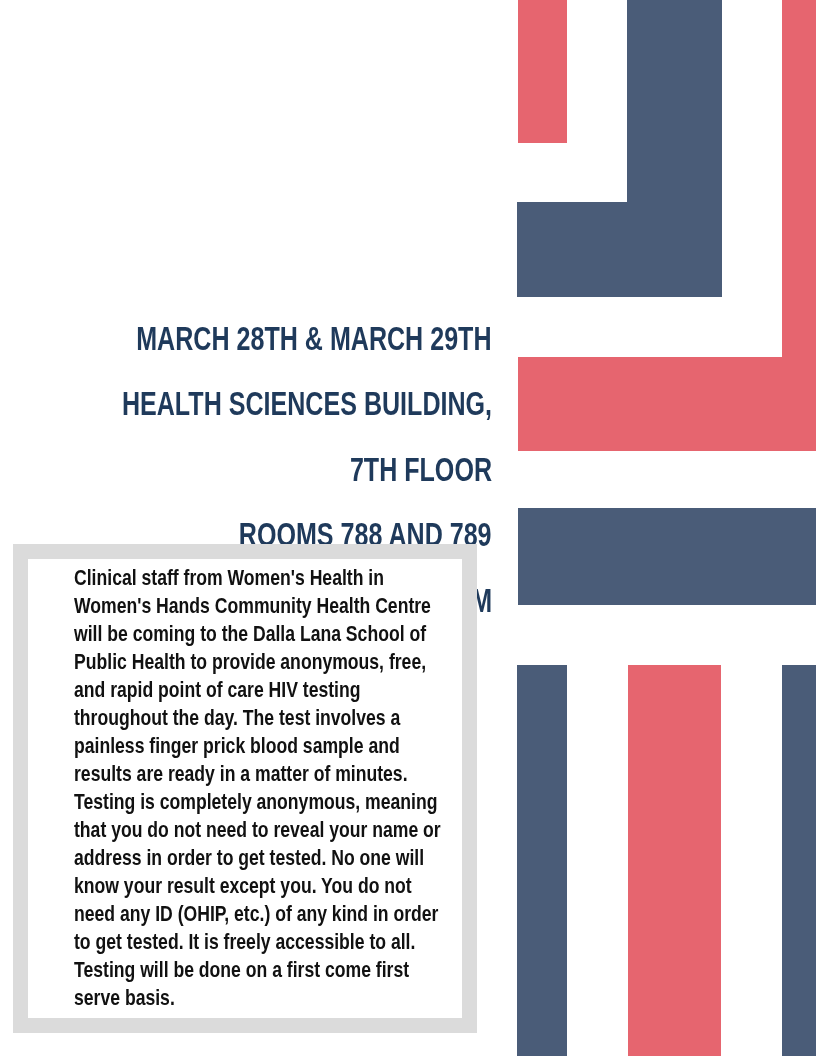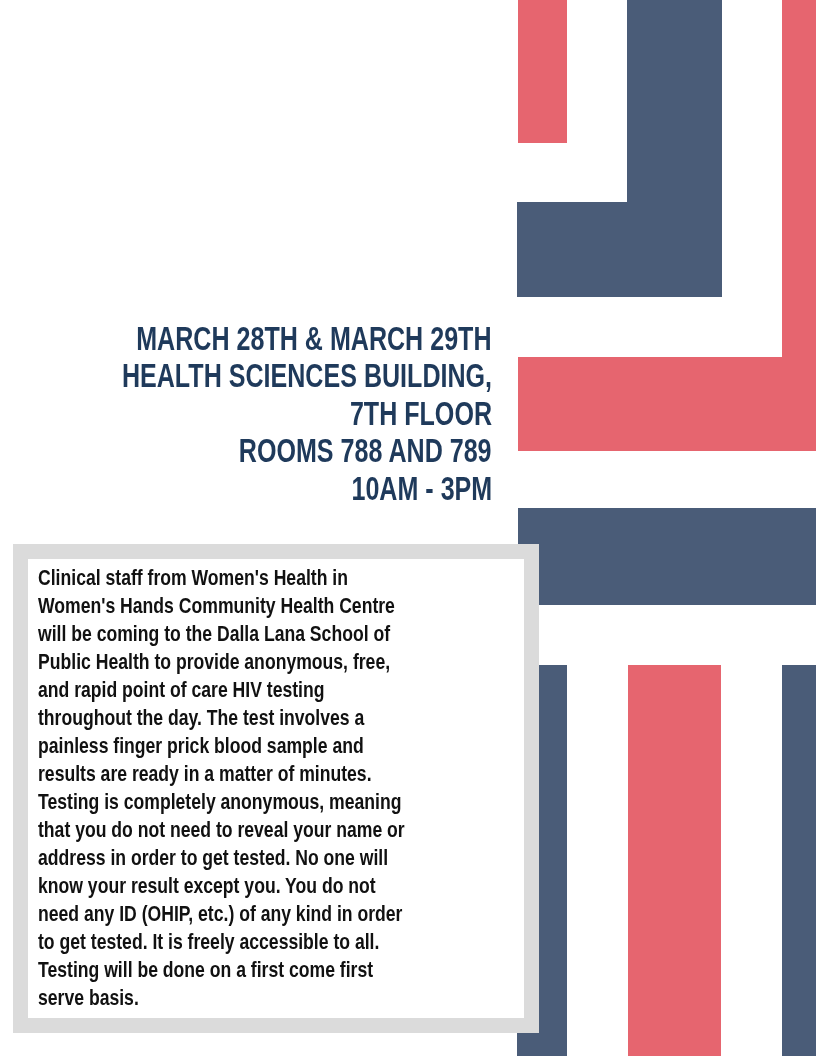--- a/index.html
+++ b/index.html
@@ -54,41 +54,43 @@
   }
 
   .details {
     position: absolute;
     left: 40px;
     top: 320px;
     width: 452px;
     display: flex;
     flex-direction: column;
     align-items: flex-end;
+    gap: 28px;
   }
   .details-line {
     width: max-content;
     white-space: nowrap;
     font-size: 33px;
     line-height: 37.4px;
     font-weight: bold;
     color: var(--navy);
     transform: scaleX(0.76);
     transform-origin: right top;
   }
 
   .bodybox {
     position: absolute;
     left: 13px;
     top: 544px;
-    width: 526px;
+    width: 464px;
     height: 489px;
     box-sizing: border-box;
     border: 15px solid var(--frame-gray);
     background: #FFFFFF;
+    padding-left: 36px;
   }
   .bodytext {
     padding: 5px 0 0 10px;
   }
   .body-line {
     width: max-content;
     white-space: nowrap;
     font-size: 22px;
     line-height: 28px;
     font-weight: bold;

